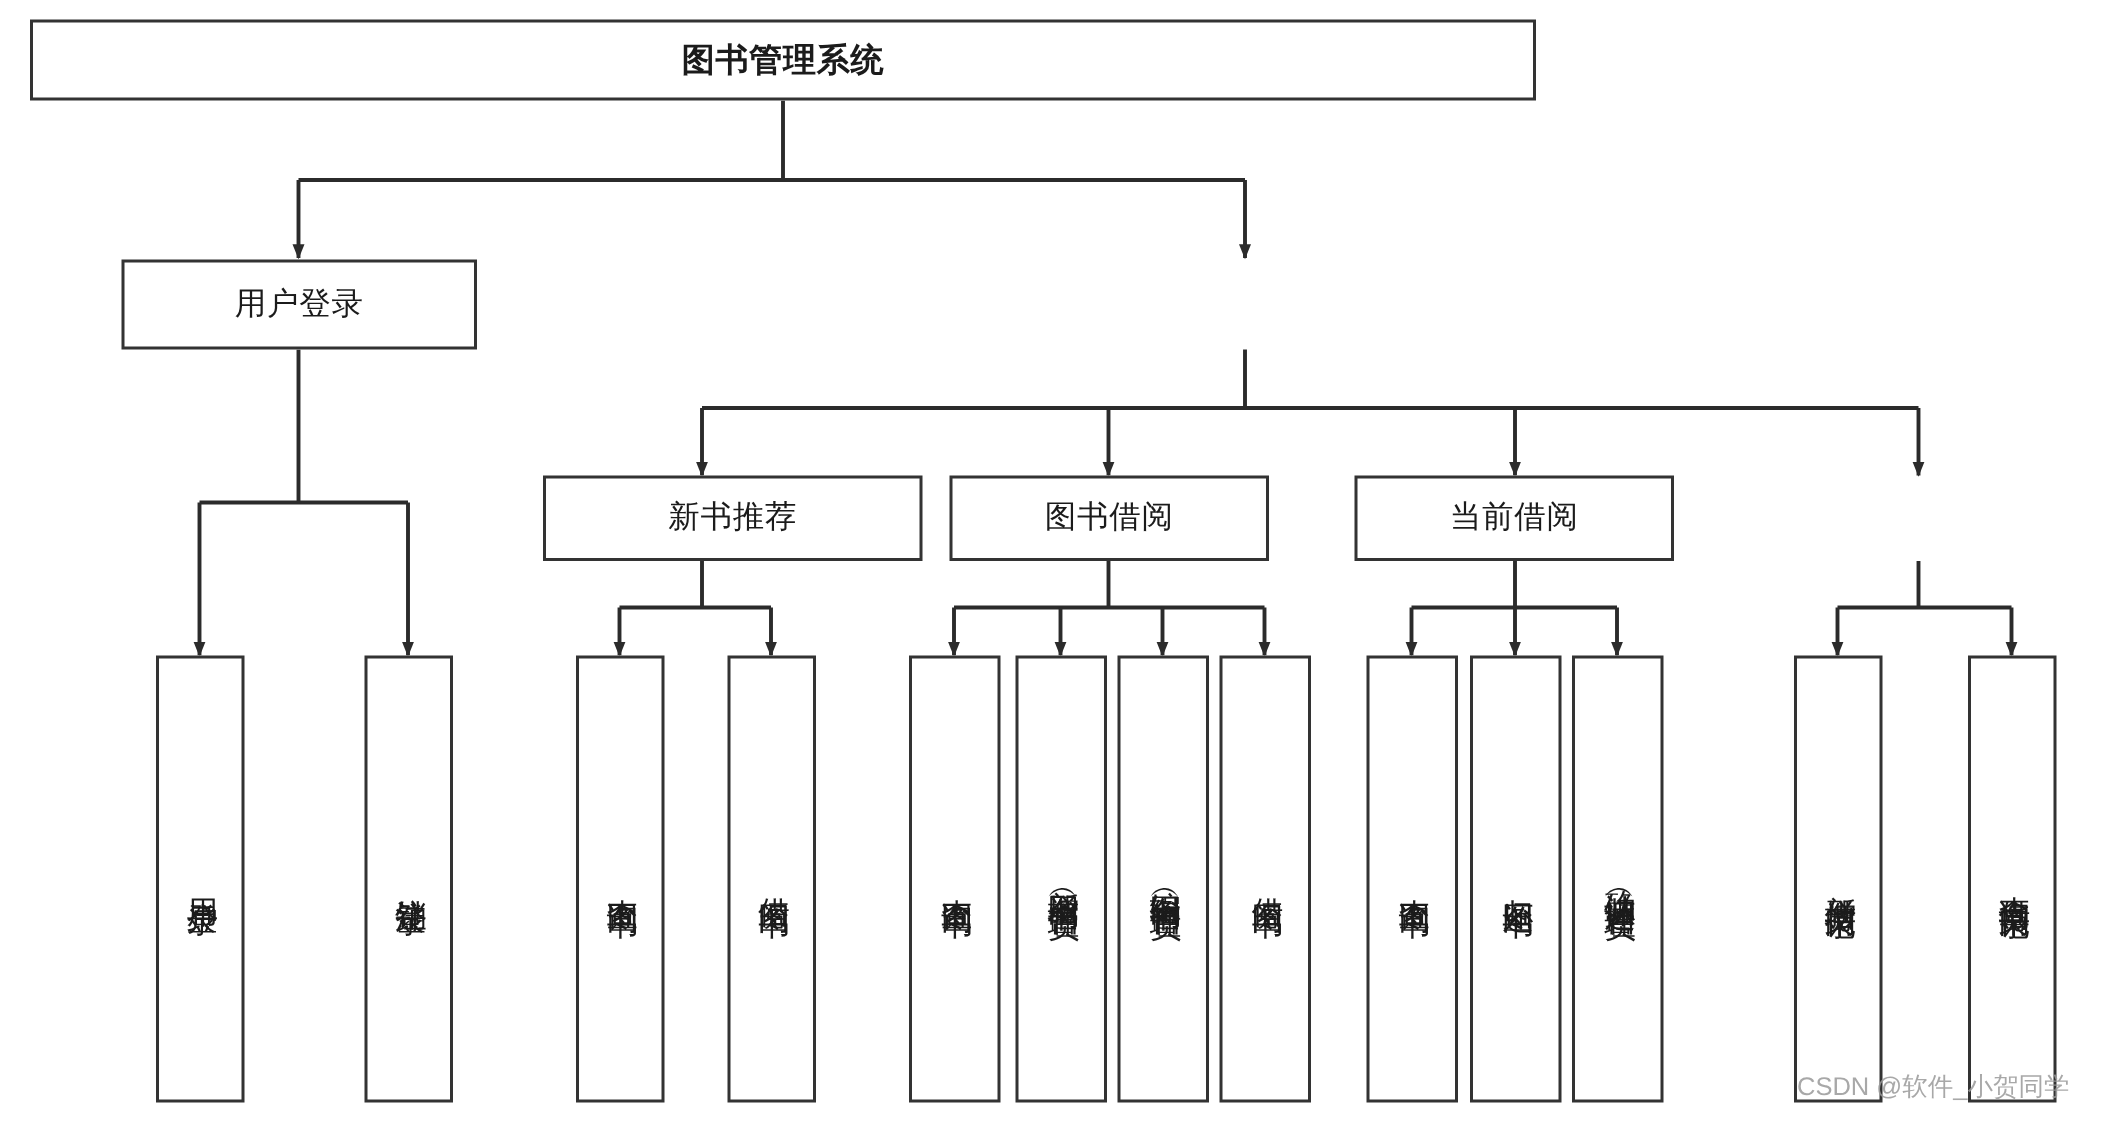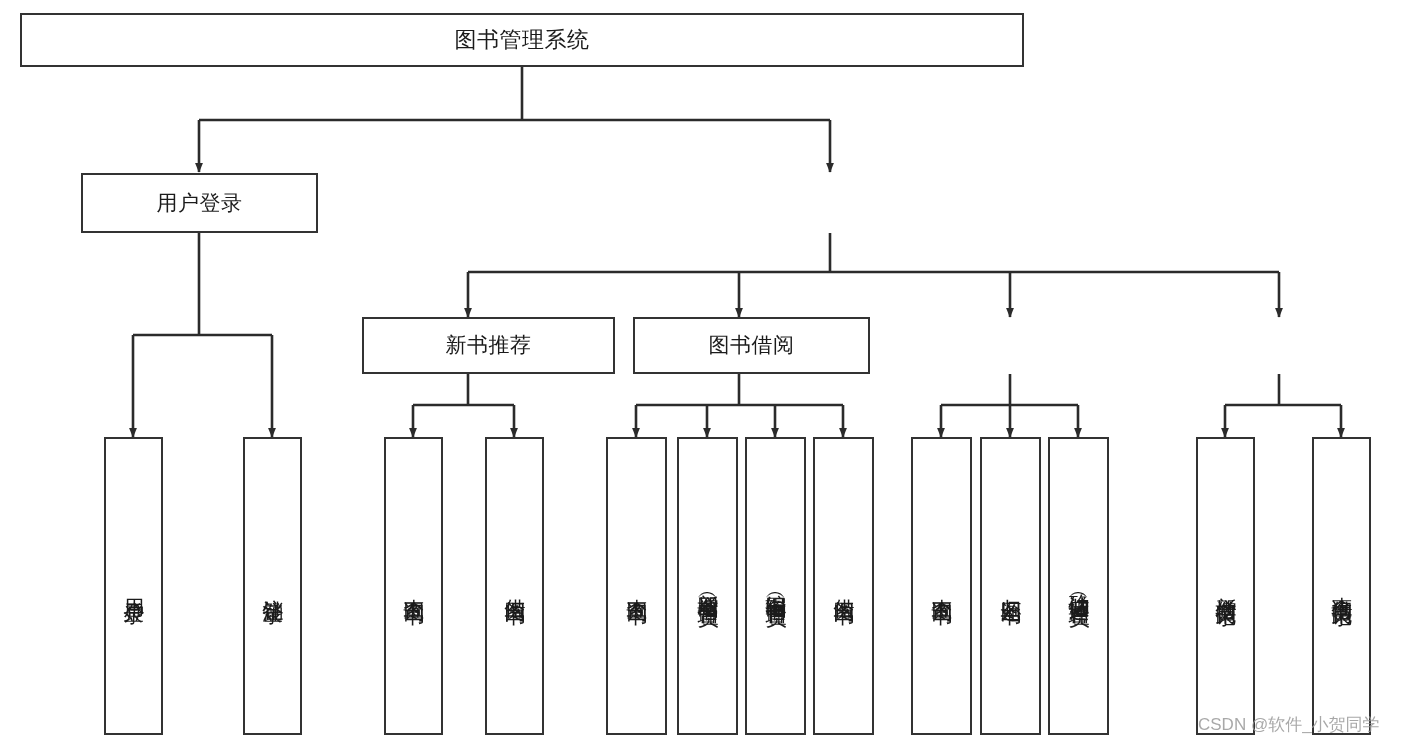--- a/index.html
+++ b/index.html
@@ -35,21 +35,21 @@
     justify-content: center;
     z-index: 2;
   }
   .node .lbl {
     font-size: 21px;
     color: #1b1b1b;
     line-height: 1.15;
     letter-spacing: 0.5px;
     white-space: nowrap;
   }
-  .node.root .lbl { font-size: 22px; }
+  .node.root .lbl { font-size: 22px; font-weight: bold; }
   
   .leaf {
     position: absolute;
     box-sizing: border-box;
     background: #ffffff;
     border: 2px solid #333333;
     display: flex;
     align-items: center;
     justify-content: center;
     z-index: 2;
@@ -136,22 +136,25 @@
     <span class="lbl">图书管理系统</span>
   </div>
 
   <div class="node" style="left:81px; top:173px; width:237px; height:60px;">
     <span class="lbl">用户登录</span>
   </div>
 
   <div class="node" style="left:362px; top:317px; width:253px; height:57px;">
     <span class="lbl">新书推荐</span>
   </div>
-  <div class="node" style="left:633px; top:317px; width:237px; height:57px;">
+  <div class="node" style="left:633px; top:317px; width:213px; height:57px;">
     <span class="lbl">图书借阅</span>
+  </div>
+  <div class="node" style="left:903px; top:317px; width:213px; height:57px;">
+    <span class="lbl">当前借阅</span>
   </div>
 
   <div class="leaf" style="left:104px; top:437px; width:59px; height:298px;">
     <span class="vlbl">用户登录</span>
   </div>
   <div class="leaf" style="left:243px; top:437px; width:59px; height:298px;">
     <span class="vlbl">注销登录</span>
   </div>
 
   <div class="leaf" style="left:384px; top:437px; width:59px; height:298px;">

